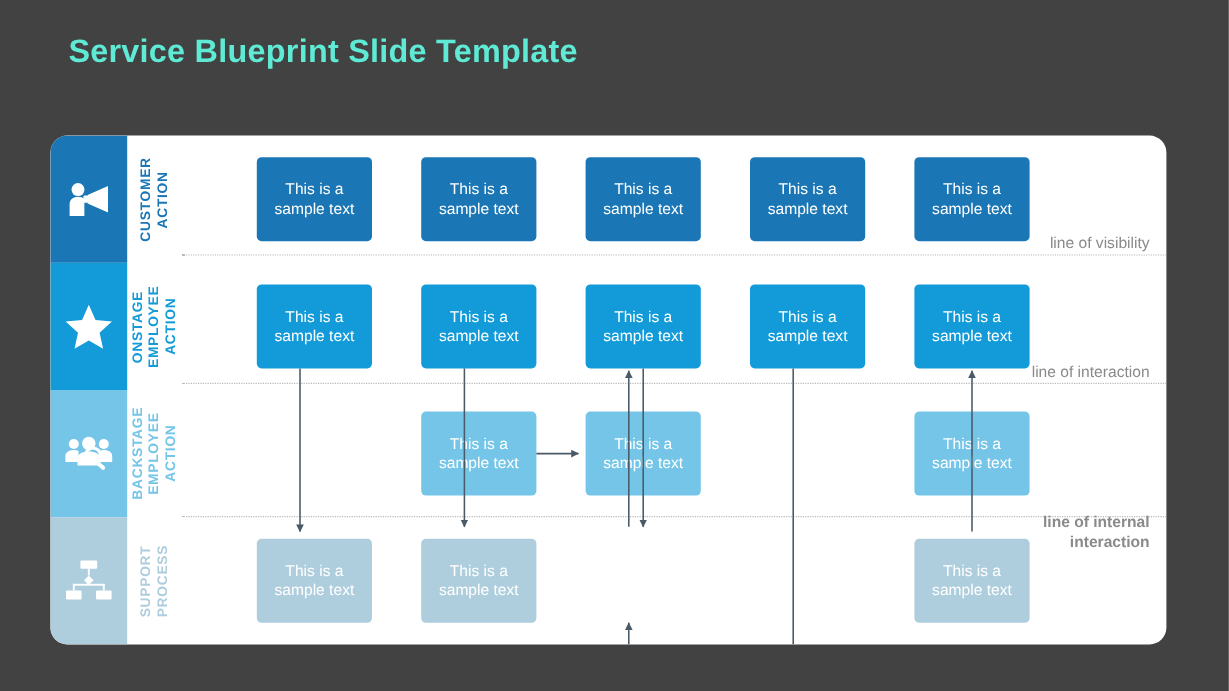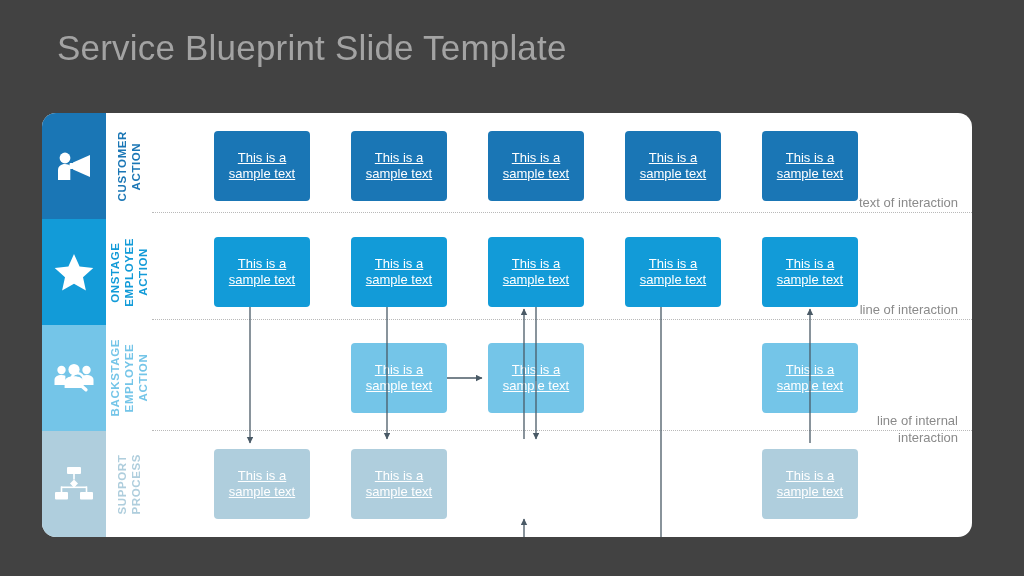--- a/index.html
+++ b/index.html
@@ -11,23 +11,23 @@
     font-family: "Liberation Sans", sans-serif;
     overflow: hidden;
     position: relative;
   }
 
   
   #slide-title {
     position: absolute;
     left: 57px;
     top: 28px;
-    font-size: 35px;
-    font-weight: 400;
-    color: #a3a3a3;
+    font-size: 27px;
+    font-weight: 700;
+    color: #5eead4;
     letter-spacing: 0.2px;
     white-space: nowrap;
   }
 
   
   #blueprint-card {
     position: absolute;
     left: 42px;
     top: 113px;
     width: 930px;
@@ -90,21 +90,20 @@
     height: 70px;
     border-radius: 4px;
     display: flex;
     align-items: center;
     justify-content: center;
     text-align: center;
     font-size: 13px;
     line-height: 16px;
     color: #ffffff;
     padding: 0 6px;
-    text-decoration: underline;
   }
 
   
   .divider {
     position: absolute;
     height: 0;
     border-top: 1px dotted #b9b9b9;
   }
   .line-label {
     position: absolute;
@@ -232,27 +231,27 @@
     </div>
     <div class="box" style="left:172px; top:18px; background:#AFCEDD">This is a
 sample text</div>
     <div class="box" style="left:309px; top:18px; background:#AFCEDD">This is a
 sample text</div>
     <div class="box" style="left:720px; top:18px; background:#AFCEDD">This is a
 sample text</div>
   </div>
 
   <div class="divider" style="left:110px; top:99px; width:820px;"></div>
-  <div class="line-label" style="right:14px; top:81px;">text of interaction</div>
+  <div class="line-label" style="right:14px; top:81px;">line of visibility</div>
 
   <div class="divider" style="left:110px; top:206px; width:820px;"></div>
   <div class="line-label" style="right:14px; top:188px;">line of interaction</div>
 
   <div class="divider" style="left:110px; top:317px; width:820px;"></div>
-  <div class="line-label" style="right:14px; top:299px;">line of internal
+  <div class="line-label" style="right:14px; top:313px;font-weight:bold;">line of internal
 interaction</div>
 
   <svg id="connectors" viewBox="0 0 930 424">
     <defs>
       <marker id="arrowEnd" markerWidth="7" markerHeight="7" refX="6" refY="3.2" orient="auto" markerUnits="userSpaceOnUse">
         <path d="M0,0 L6.5,3.2 L0,6.4 z" fill="#4a5a66"></path>
       </marker>
     </defs>
     <g stroke="#4a5a66" stroke-width="1.3" fill="none" marker-end="url(#arrowEnd)">
 

